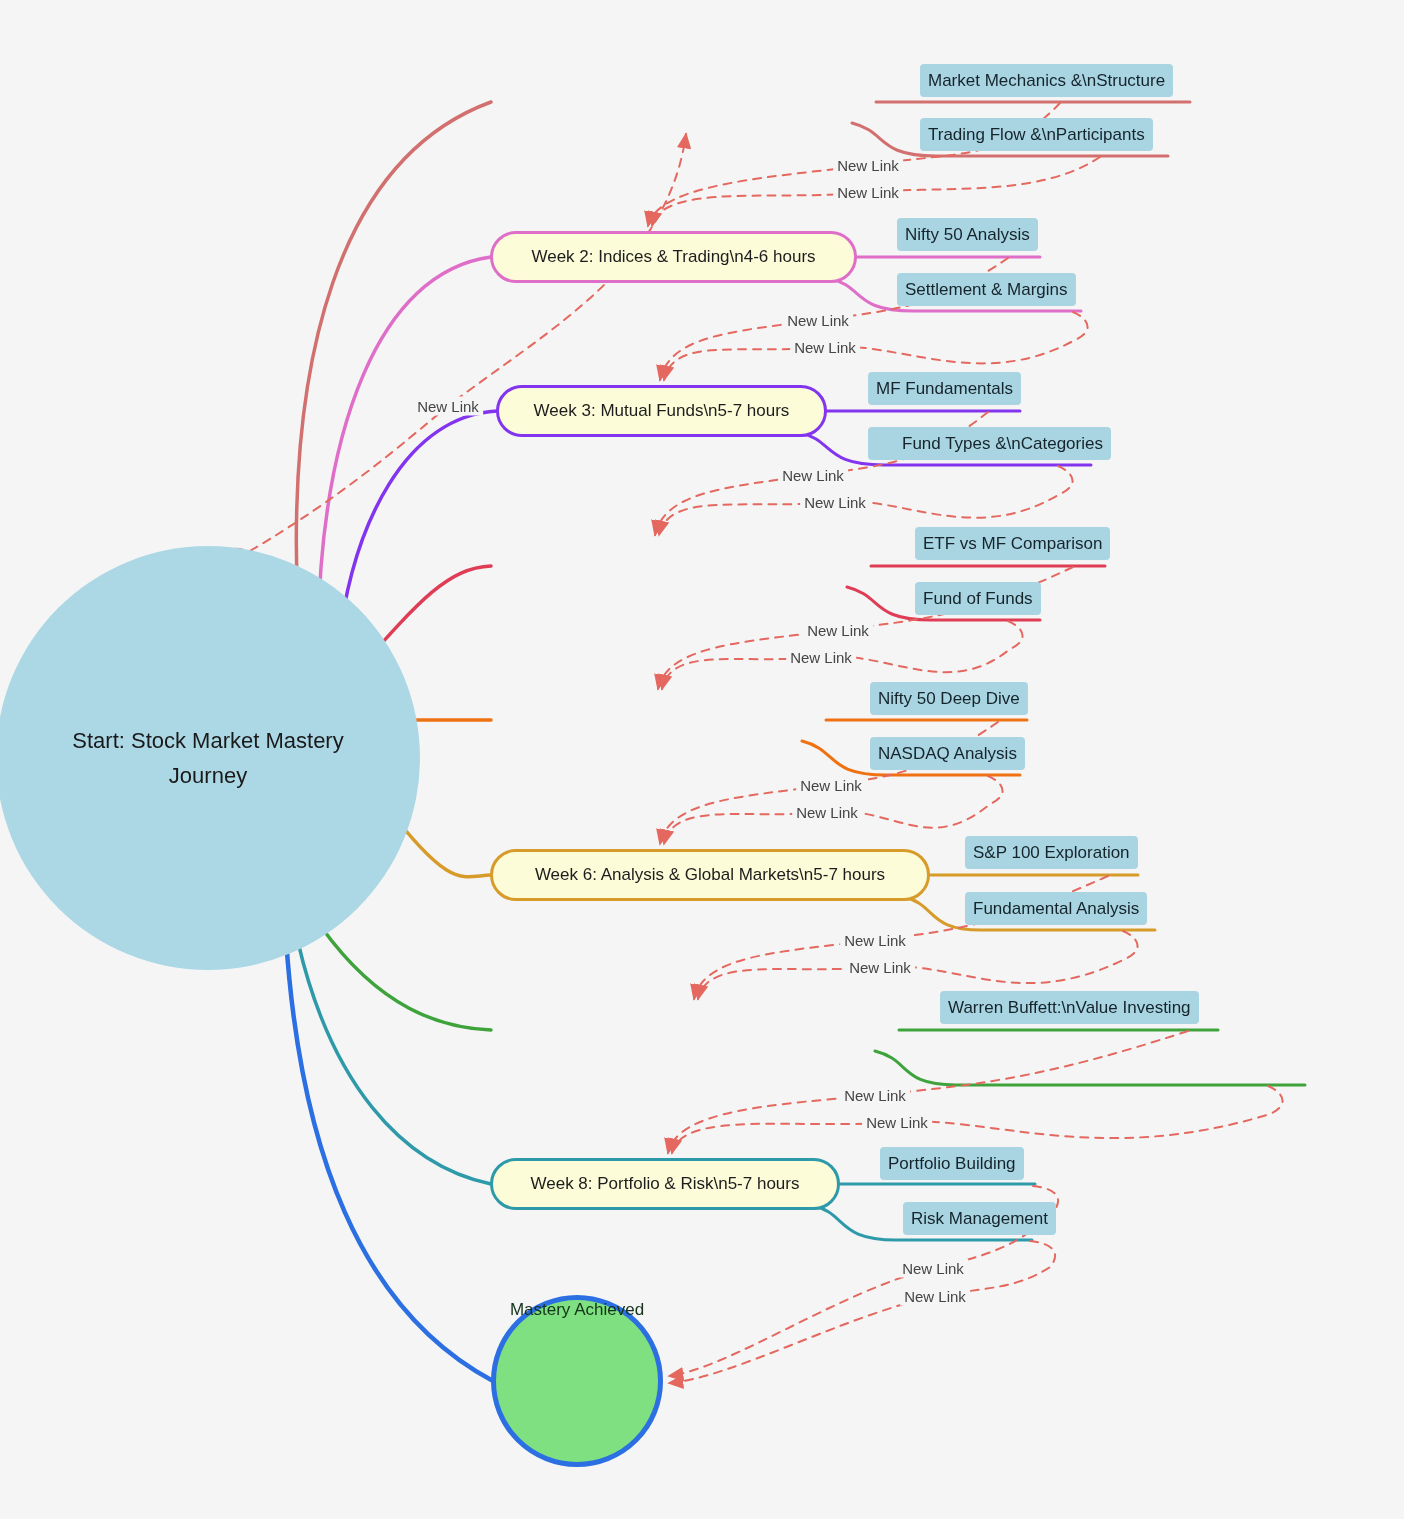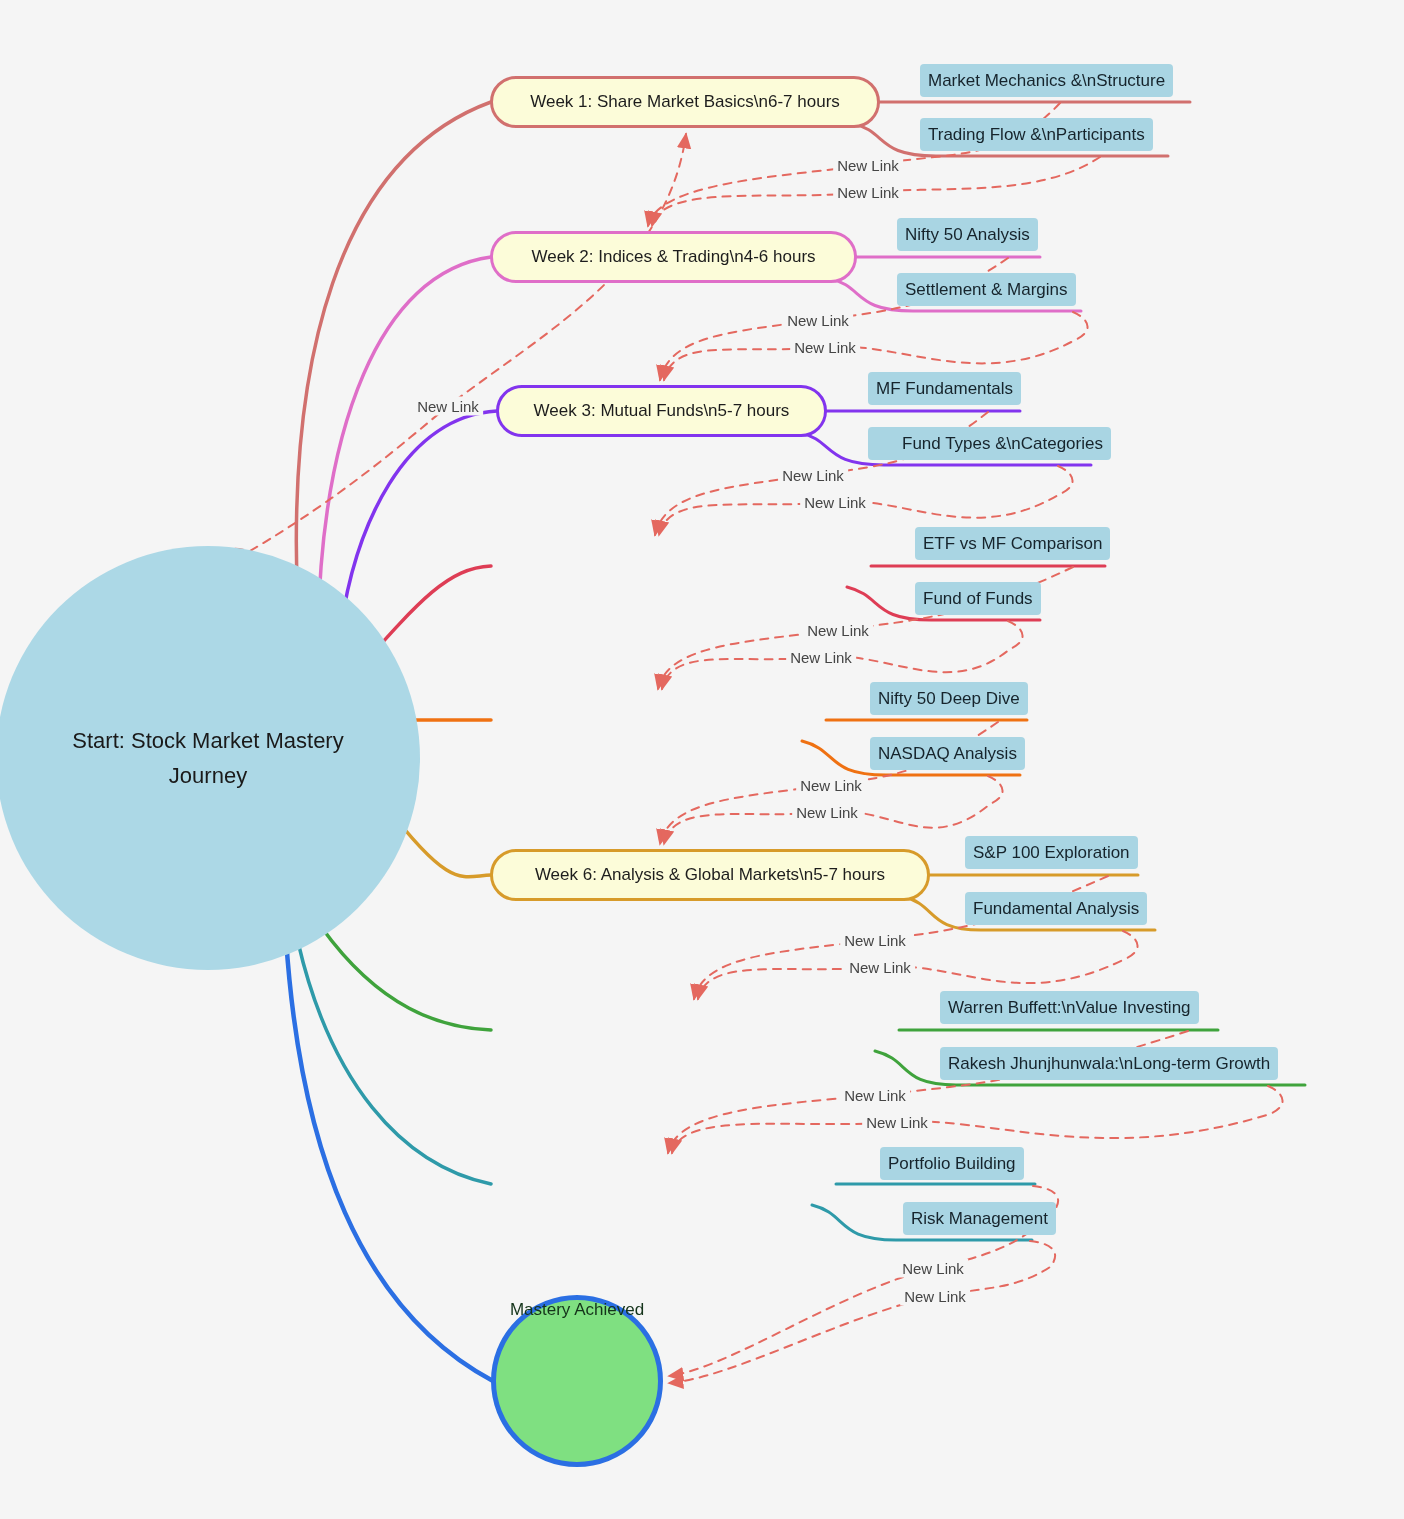--- a/index.html
+++ b/index.html
@@ -102,39 +102,38 @@
     <path class="dashed" marker-end="url(#arr)" d="M 1188,1031 C 1038,1080 973,1085 875,1095 C 773,1105 678,1109 668,1153"></path>
     <path class="dashed" marker-end="url(#arr)" d="M 1268,1086 c 18,8 20,20 2,28 C 1098,1167 988,1115 897,1122 C 798,1130 682,1109 672,1153"></path>
     <path class="dashed" marker-end="url(#arr)" d="M 1033,1186 c 22,2 32,12 20,26 C 1018,1248 978,1258 933,1268 C 838,1292 730,1368 669,1376"></path>
     <path class="dashed" marker-end="url(#arr)" d="M 1030,1241 c 22,2 32,12 20,26 C 1015,1290 980,1288 935,1296 C 843,1316 732,1378 669,1383"></path>
   </svg>
 
   <div class="root-circle">
     <span>Start: Stock Market Mastery Journey</span>
   </div>
 
-  <div class="week-node" style="left: 490px; top: 76px; width: 390px; border-color: rgb(209, 112, 110);">Week 1: Share Market Basics\n6-7 hours</div>
   <div class="week-node" style="left: 490px; top: 231px; width: 367px; border-color: rgb(223, 110, 200);">Week 2: Indices &amp; Trading\n4-6 hours</div>
   <div class="week-node" style="left: 496px; top: 385px; width: 331px; border-color: rgb(130, 52, 238);">Week 3: Mutual Funds\n5-7 hours</div>
   <div class="week-node" style="left: 490px; top: 849px; width: 440px; border-color: rgb(215, 155, 42);">Week 6: Analysis &amp; Global Markets\n5-7 hours</div>
+  <div class="week-node" style="left: 490px; top: 1158px; width: 350px; border-color: rgb(46, 154, 169);">Week 8: Portfolio &amp; Risk\n5-7 hours</div>
 
   <div class="child-label" style="left:920px; top:64px;">Market Mechanics &amp;\nStructure</div>
   <div class="child-label" style="left:920px; top:118px;">Trading Flow &amp;\nParticipants</div>
   <div class="child-label" style="left:897px; top:218px;">Nifty 50 Analysis</div>
   <div class="child-label" style="left:897px; top:273px;">Settlement &amp; Margins</div>
   <div class="child-label" style="left:868px; top:372px;">MF Fundamentals</div>
   <div class="child-label" style="left:868px; top:427px;padding-left:34px;">Fund Types &amp;\nCategories</div>
   <div class="child-label" style="left:915px; top:527px;">ETF vs MF Comparison</div>
   <div class="child-label" style="left:915px; top:582px;">Fund of Funds</div>
   <div class="child-label" style="left:870px; top:682px;">Nifty 50 Deep Dive</div>
   <div class="child-label" style="left:870px; top:737px;">NASDAQ Analysis</div>
   <div class="child-label" style="left:965px; top:836px;">S&amp;P 100 Exploration</div>
   <div class="child-label" style="left:965px; top:892px;">Fundamental Analysis</div>
   <div class="child-label" style="left:940px; top:991px;">Warren Buffett:\nValue Investing</div>
-  <div class="child-label" style="left:940px; top:1047px;">Rakesh Jhunjhunwala:\nLong-term Growth</div>
   <div class="child-label" style="left:880px; top:1147px;">Portfolio Building</div>
   <div class="child-label" style="left:903px; top:1202px;">Risk Management</div>
 
   <div class="link-label" style="left:448px; top:406px;">New Link</div>
   <div class="link-label" style="left:868px; top:165px;">New Link</div>
   <div class="link-label" style="left:868px; top:192px;">New Link</div>
   <div class="link-label" style="left:818px; top:320px;">New Link</div>
   <div class="link-label" style="left:825px; top:347px;">New Link</div>
   <div class="link-label" style="left:813px; top:475px;">New Link</div>
   <div class="link-label" style="left:835px; top:502px;">New Link</div>

